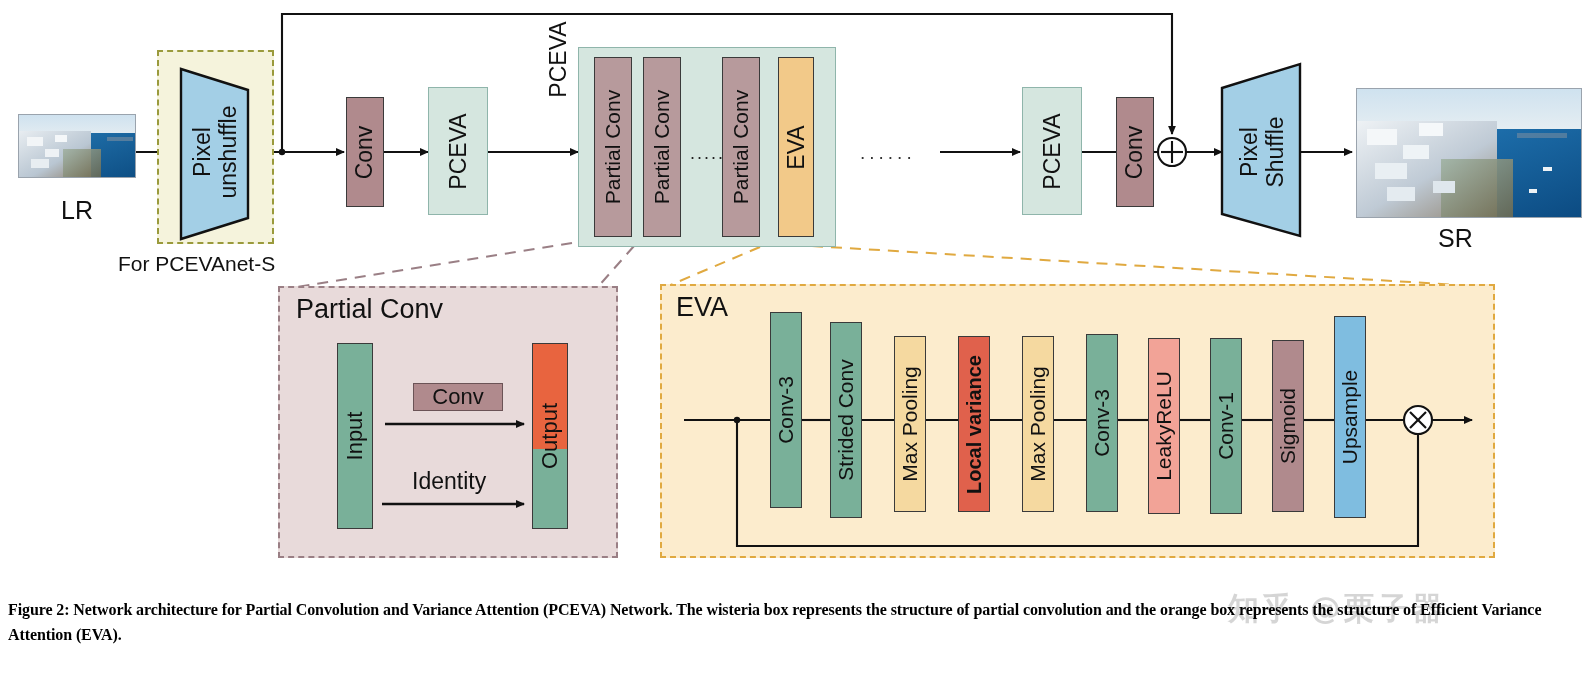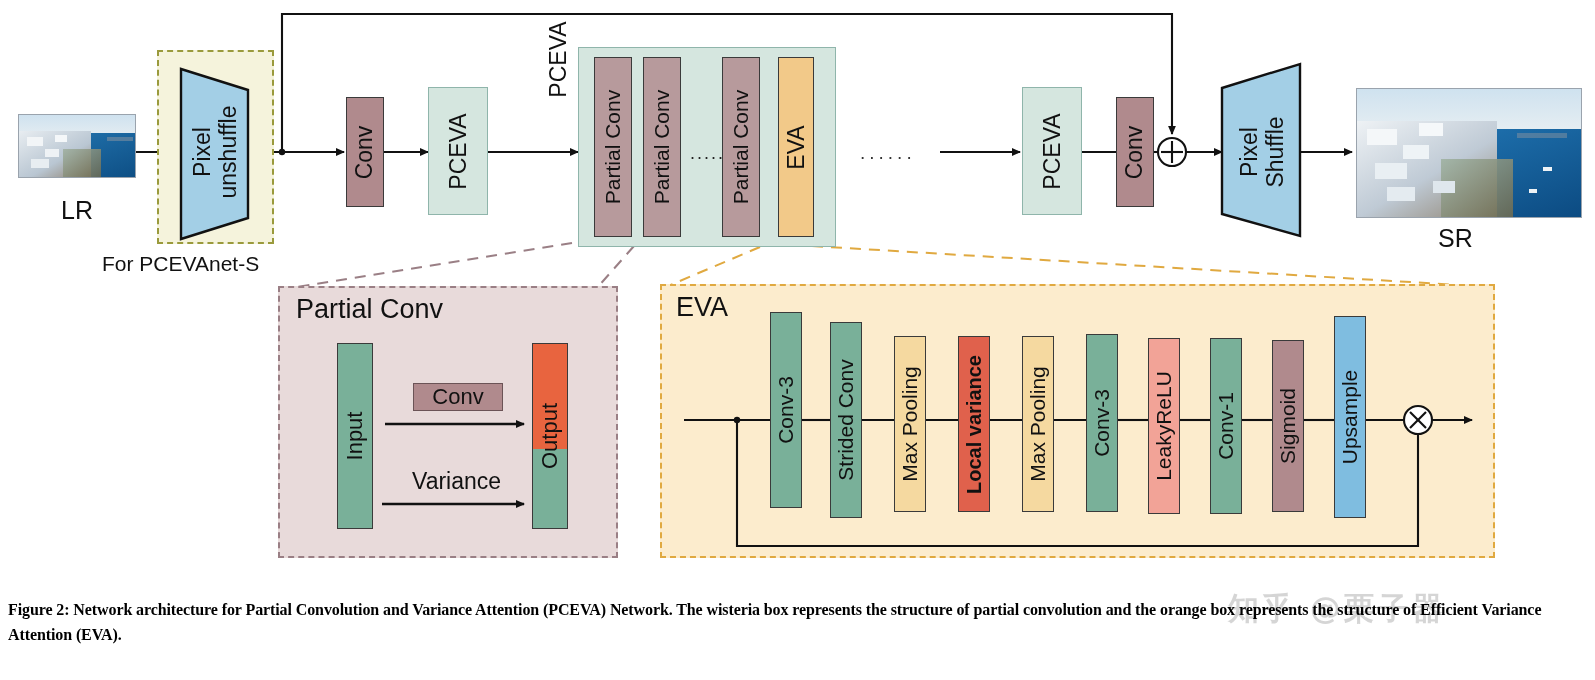--- a/index.html
+++ b/index.html
@@ -110,21 +110,21 @@
 
   <svg class="layer">
     <polygon points="181,69 248,90 248,218 181,239" fill="#a3cfe6" stroke="#111" stroke-width="2.4"></polygon>
   </svg>
   <div class="vlab" style="left:170px;top:110px;width:90px;height:84px;">
     <div class="rot" style="text-align:center;line-height:26px;font-size:23px;">
       <div>Pixel</div>
       <div>unshuffle</div>
     </div>
   </div>
-  <div class="txt" style="left:102px;top:252px;font-size:21px;text-align:right;">For PCEVAnet-S</div>
+  <div class="txt" style="left:118px;top:252px;font-size:21px;text-align:right;">For PCEVAnet-S</div>
 
   <div class="blk" style="left:346px;top:97px;width:38px;height:110px;background:#b08a8d;">
     <span style="font-size:23px;">Conv</span>
   </div>
 
   <div class="blk" style="left:428px;top:87px;width:60px;height:128px;
        background:#d5e6df;border:1.4px solid #8fb5ab;">
     <span style="font-size:23px;">PCEVA</span>
   </div>
 
@@ -196,21 +196,21 @@
 
   <div class="blk" style="left:337px;top:343px;width:36px;height:186px;background:#79b099;">
     <span style="font-size:22px;">Input</span>
   </div>
 
   <div class="blk" style="left:413px;top:383px;width:90px;height:28px;
        background:#b08a8d;border:1.4px solid #6b5356;">
     <span style="transform:none;font-size:22px;">Conv</span>
   </div>
 
-  <div class="txt" style="left:412px;top:468px;font-size:23px;">Variance</div>
+  <div class="txt" style="left:412px;top:468px;font-size:23px;">Identity</div>
 
   <div class="abs" style="left:532px;top:343px;width:36px;height:186px;
        border:1.6px solid #3a3a3a;box-sizing:border-box;">
     <div style="position:absolute;left:0;top:0;width:100%;height:57%;background:#e8643f;"></div>
     <div style="position:absolute;left:0;top:57%;width:100%;height:43%;background:#79b099;"></div>
     <div style="position:absolute;left:0;top:0;width:100%;height:100%;
          display:flex;align-items:center;justify-content:center;">
       <span style="transform:rotate(-90deg);font-size:22px;white-space:nowrap;">Output</span>
     </div>
   </div>

